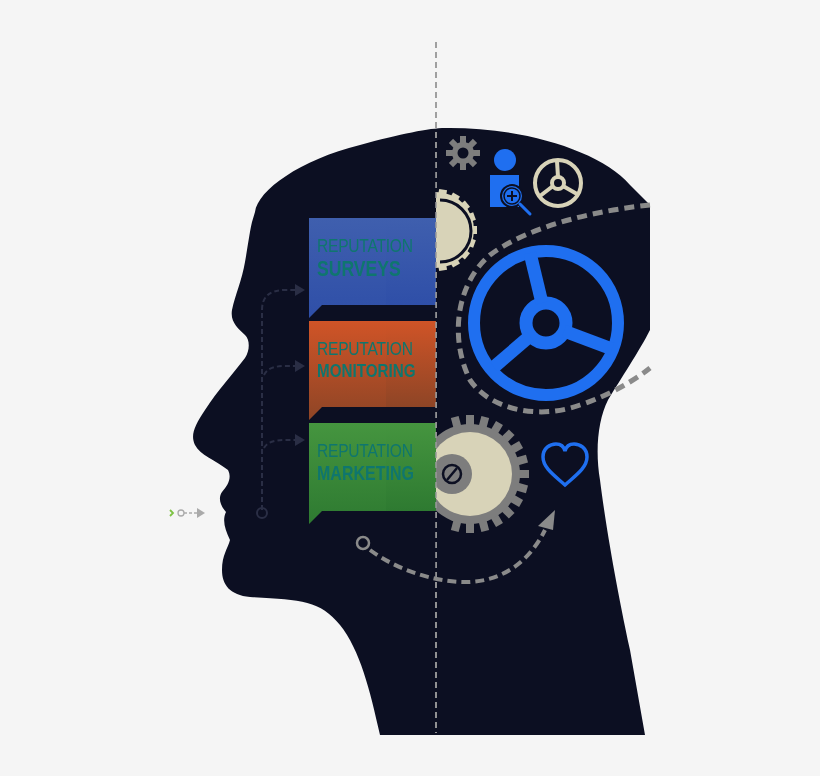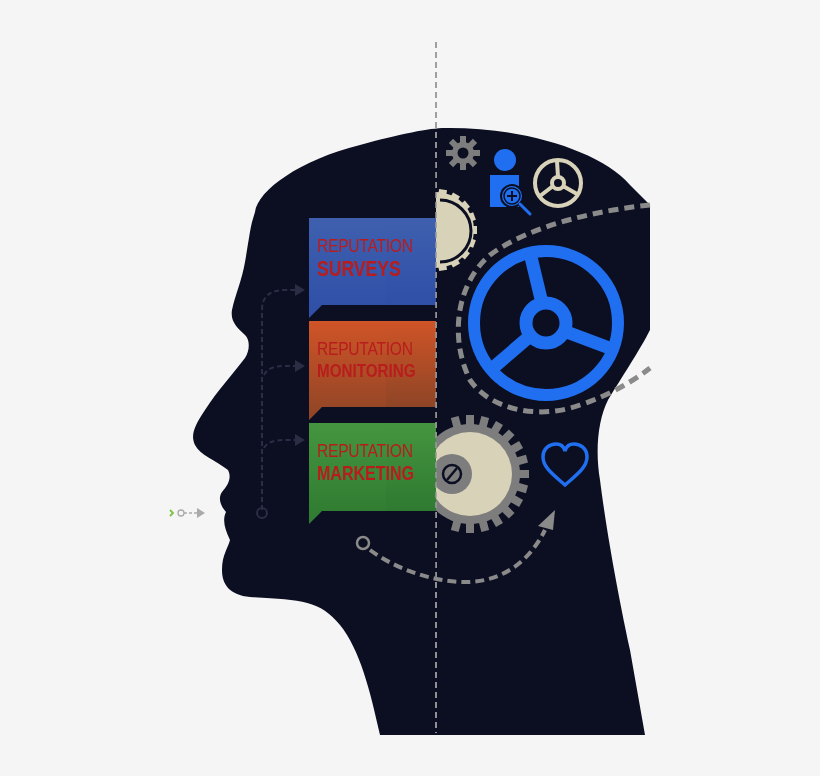--- a/index.html
+++ b/index.html
@@ -17,21 +17,21 @@
     #canvas {
       position: absolute;
       left: 0; top: 0;
       width: 820px;
       height: 776px;
     }
     .label-box {
       position: absolute;
       left: 309px;
       width: 127px;
-      color: #b91c1c;
+      color: #0f766e;
       box-sizing: border-box;
       padding-left: 16px;
       font-family: "Liberation Sans", sans-serif;
     }
     .label-box .l1 {
       position: absolute;
       left: 8px;
       top: 17px;
       font-size: 19px;
       letter-spacing: -0.3px;

